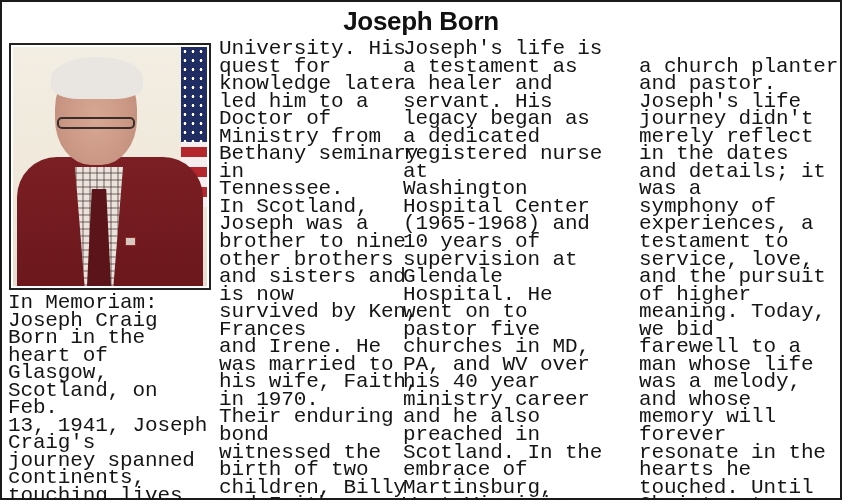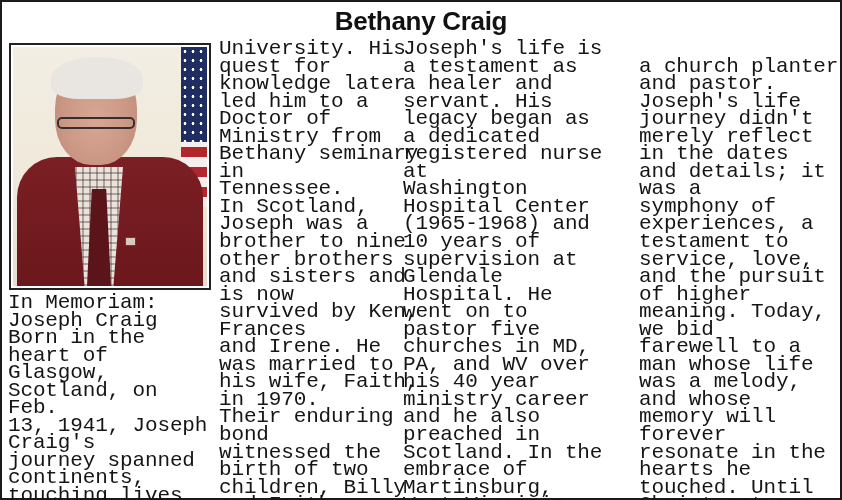--- a/index.html
+++ b/index.html
@@ -75,21 +75,21 @@
   .pin {
     position:absolute; left:112px; top:190px; width:9px; height:7px; background:#d8c9c0;
     border:1px solid #8d2a2a;
   }
   .link { color:#1a3fb8; text-decoration:underline; }
 </style>
 </head>
 <body>
 
 <div class="frame">
-  <div class="title">Bethany Craig</div>
+  <div class="title">Joseph Born</div>
 
   <div class="photo" title="Portrait of Joseph Craig in a maroon blazer with an American flag in the background">
     <div class="photo-inner">
       <div class="flag"></div>
       <div class="flag-canton"></div>
       <div class="jacket"></div>
       <div class="shirt"></div>
       <div class="tie"></div>
       <div class="pin"></div>
       <div class="head"></div>

